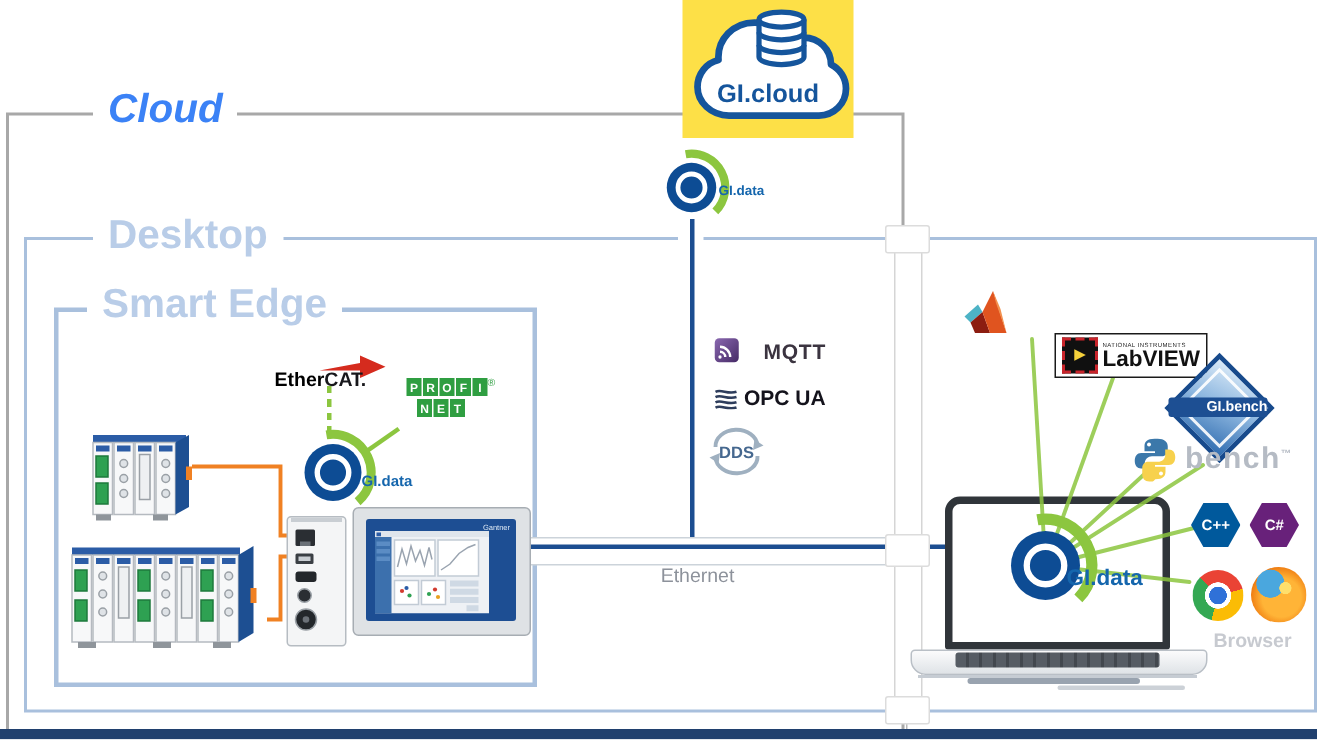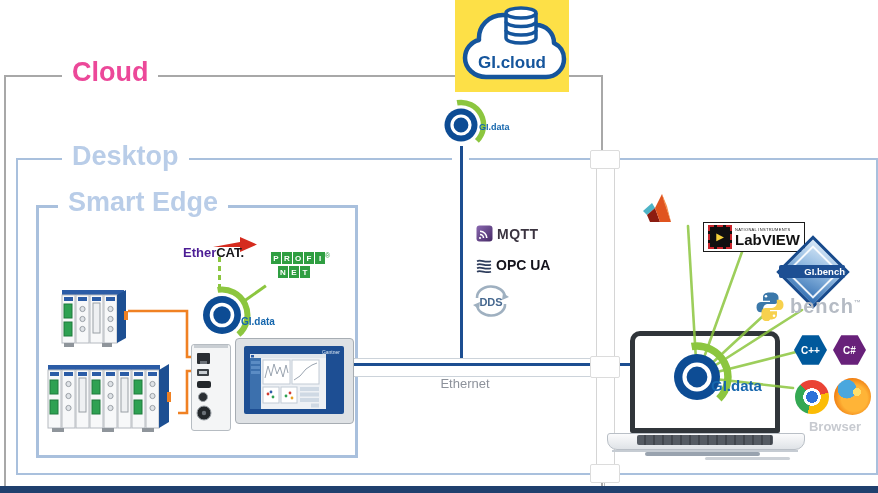--- a/index.html
+++ b/index.html
@@ -18,21 +18,21 @@
 </style>
 </head>
 <body>
 
 <div id="stage">
 
   <div class="zone" style="left:4px;top:75px;width:595px;height:410px;border:2px solid #a8a8a8;"></div>
   <div class="zone" style="left:16px;top:158px;width:858px;height:313px;border:2px solid #a9c0dd;"></div>
   <div class="zone" style="left:36px;top:205px;width:316px;height:247px;border:3px solid #a9c0dd;"></div>
 
-  <div class="zone-lbl" style="left:62px;top:55px;color:#ec4899;">Cloud</div>
+  <div class="zone-lbl" style="left:62px;top:55px;color:#3b82f6;font-style:italic;">Cloud</div>
   <div class="zone-lbl" style="left:58px;top:185px;color:#b9cde8;">Smart Edge</div>
   <div class="zone-lbl" style="left:62px;top:139px;color:#b9cde8;">Desktop</div>
 
   <div class="abs" style="left:455px;top:0;width:114px;height:92px;background:#fde047;">
     <svg width="114" height="92" viewBox="0 0 114 92">
       <path d="M31,77 C19,77 10,68 10,58 C10,49 16,42 24,40 C23,26 34,15 48,15
                C58,15 66,20 70,28 C73,26 77,25 81,25 C91,25 99,33 99,43
                C105,46 109,52 109,59 C109,69 101,77 91,77 Z" fill="#fff" stroke="#15559c" stroke-width="4.5" stroke-linejoin="round"></path>
       <g stroke="#15559c" stroke-width="3.5" fill="#fff">
         <path d="M51,13 v25 a15,5 0 0 0 30,0 v-25"></path>
@@ -51,21 +51,21 @@
     <path d="M22.1,4.8 A22.5,22.5 0 0 1 41.9,42.9" fill="none" stroke="#8cc63f" stroke-width="5.5"></path>
     <circle cx="26" cy="27" r="16.5" fill="#0d4c94"></circle>
     <circle cx="26" cy="27" r="9" fill="none" stroke="#fff" stroke-width="3.2"></circle>
   </svg>
   <div class="gidata-lbl" style="left:479px;top:122px;font-size:9px;">GI.data</div>
 
   <div class="abs" style="left:337px;top:358px;width:280px;height:17px;background:#fff;border:1px solid #ccd3da;border-radius:4px;"></div>
   <div class="abs" style="left:345px;top:363px;width:293px;height:3px;background:#1c4e91;"></div>
   <div class="abs" style="left:415px;top:376px;width:100px;text-align:center;font-size:13px;color:#8d929b;">Ethernet</div>
 
-  <div class="abs" style="left:476px;top:225px;display:flex;align-items:center;gap:4px;">
+  <div class="abs" style="left:476px;top:225px;display:flex;align-items:center;gap:16px;">
     <svg width="17" height="17">
       <defs>
           <linearGradient id="mqg" x1="0" y1="0" x2="1" y2="1">
         <stop offset="0" stop-color="#8a68b0"></stop>
             <stop offset="1" stop-color="#462a66"></stop>
           </linearGradient>
         </defs>
       <rect x="0.5" y="0.5" width="16" height="16" rx="3" fill="url(#mqg)"></rect>
       <path d="M4,9.5 A3.5,3.5 0 0 1 7.5,13" stroke="#fff" stroke-width="1.6" fill="none"></path>
       <path d="M4,6.2 A6.8,6.8 0 0 1 10.8,13" stroke="#fff" stroke-width="1.6" fill="none"></path>
@@ -92,21 +92,21 @@
     <polygon points="33,9 39,13 32,16" fill="#9fb0c0"></polygon>
     <polygon points="9,25 3,21 10,18" fill="#9fb0c0"></polygon>
     <text x="21" y="21.5" text-anchor="middle" font-size="11" font-weight="bold" fill="#46688f">DDS</text>
   </svg>
 
   <div class="abs" style="left:183px;top:236px;width:78px;height:26px;">
     <svg width="78" height="26" class="abs" style="left:0;top:0;">
       <polygon points="30,11 57,6 57,1 74,8.5 57,16 57,11" fill="#d52b1e"></polygon>
     </svg>
     <div class="abs" style="left:0;top:9px;font-size:13px;font-weight:bold;">
-      <span style="color:#4c1d95;">Ether</span><span style="color:#17171b;">CAT.</span>
+      <span style="color:#000000;">Ether</span><span style="color:#17171b;">CAT.</span>
     </div>
   </div>
 
   <div class="abs" style="left:218px;top:257px;width:3px;height:34px;
               background:repeating-linear-gradient(180deg,#8cc63f 0 5px,transparent 5px 9px);"></div>
 
   <div class="abs" style="left:271px;top:252px;">
     <div style="display:flex;align-items:flex-start;">
       <div class="pf-row">
         <span class="pf-cell">P</span>

